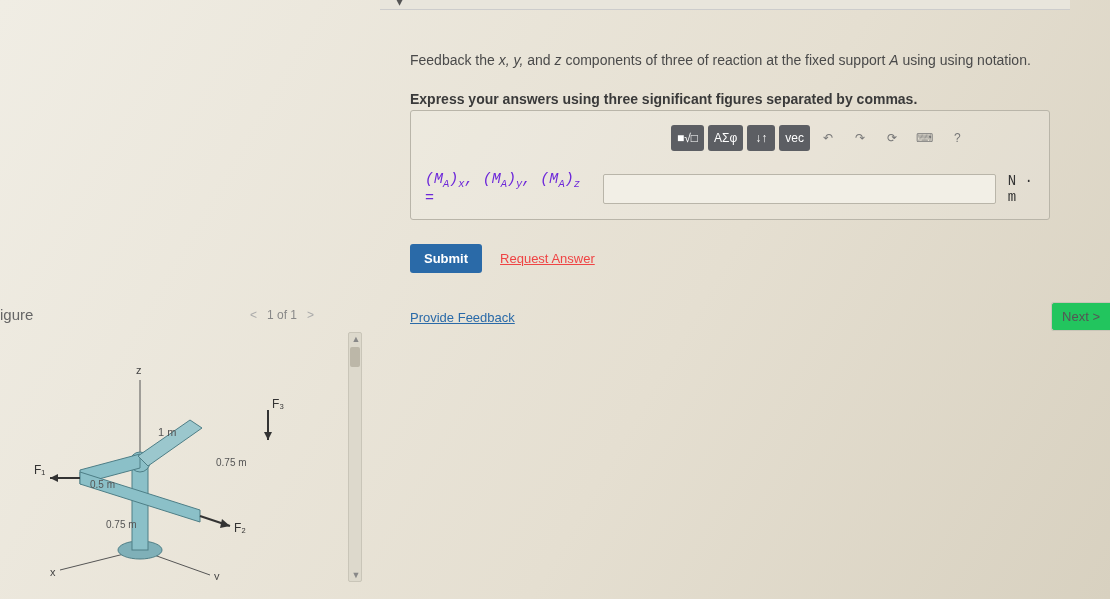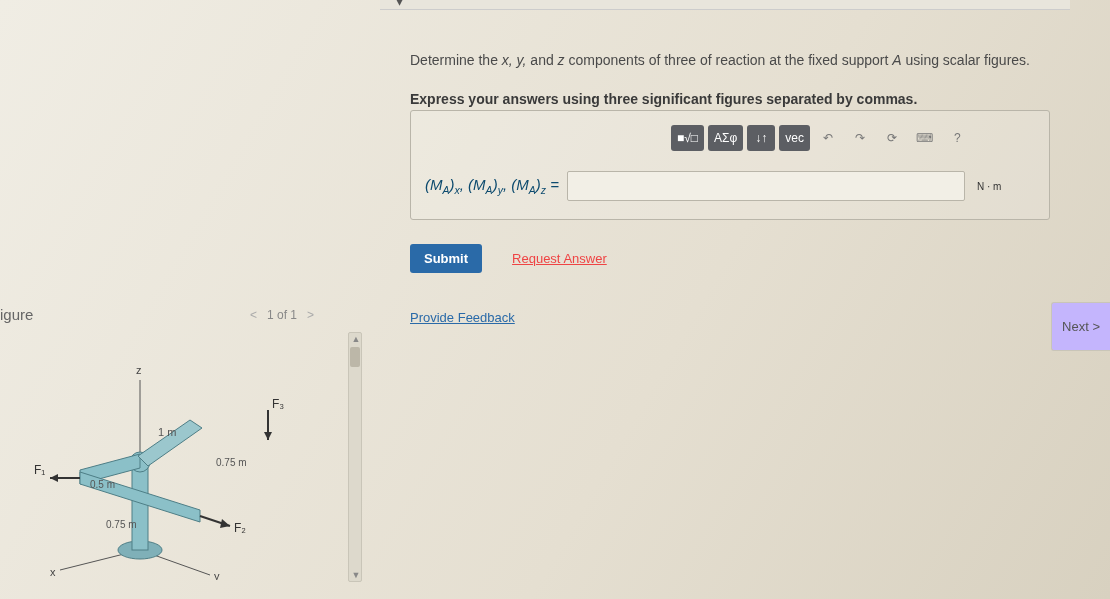--- a/index.html
+++ b/index.html
@@ -84,47 +84,47 @@
   }
   .answer-row {
     position: absolute;
     left: 14px;
     top: 60px;
     display: flex;
     align-items: center;
     gap: 8px;
   }
   .answer-label {
-    font-family: Liberation Sans, sans-serif;
+    font-family: Liberation Mono, monospace;
     font-size: 15px;
     font-style: italic;
-    color: #0c4a6e;
+    color: #6d28d9;
   }
   .answer-input {
     width: 398px;
     height: 30px;
     border: 1px solid #b9b5a9;
     background: #f2efe6;
     border-radius: 2px;
     padding: 0 6px;
     font-size: 13px;
   }
   .unit {
-    font-family: Liberation Sans, sans-serif;
-    font-size: 10px;
+    font-family: Liberation Mono, monospace;
+    font-size: 14px;
     color: #333;
     margin-left: 4px;
   }
   .actions {
     position: absolute;
     left: 410px;
     top: 244px;
     display: flex;
     align-items: center;
-    gap: 30px;
+    gap: 18px;
   }
   .submit-btn {
     background: #2a6aa8;
     color: #fff;
     font-size: 13px;
     font-weight: bold;
     padding: 7px 14px;
     border-radius: 3px;
     border: none;
     cursor: pointer;
@@ -141,24 +141,24 @@
     top: 310px;
     color: #2a6aa8;
     font-size: 13px;
     text-decoration: underline;
     cursor: pointer;
   }
   .next {
     position: absolute;
     right: 0;
     top: 302px;
-    background: #c4b5fd;
+    background: #22c55e;
     border: 1px solid #c9c5b8;
     border-right: none;
-    padding: 16px 10px;
+    padding: 6px 10px;
     font-size: 13px;
     color: #555;
     border-radius: 3px 0 0 3px;
     cursor: pointer;
     margin-left: 46px;
   }
   .figure-title {
     font-size: 15px;
     color: #666;
     margin-bottom: 6px;
@@ -214,21 +214,21 @@
 </style>
 </head>
 <body>
 
 <div class="part-header">
   <span class="chev">▾</span>
   <span class="label">Part B</span>
 </div>
 
 <div class="prompt">
-  <span>Determine the </span><span class="italic">x, y,</span><span> and </span><span class="italic">z</span><span> components of three of reaction at the fixed support </span><span class="italic">A</span><span> using scalar figures.</span>
+  <span>Feedback the </span><span class="italic">x, y,</span><span> and </span><span class="italic">z</span><span> components of three of reaction at the fixed support </span><span class="italic">A</span><span> using using notation.</span>
 </div>
 <div class="instruction">Express your answers using three significant figures separated by commas.</div>
 
 <div class="answer-box">
   <div class="toolbar">
     <div class="tbtn">■√□</div>
     <div class="tbtn">ΑΣφ</div>
     <div class="tbtn">↓↑</div>
     <div class="tbtn">vec</div>
     <div class="tbtn light">↶</div>

